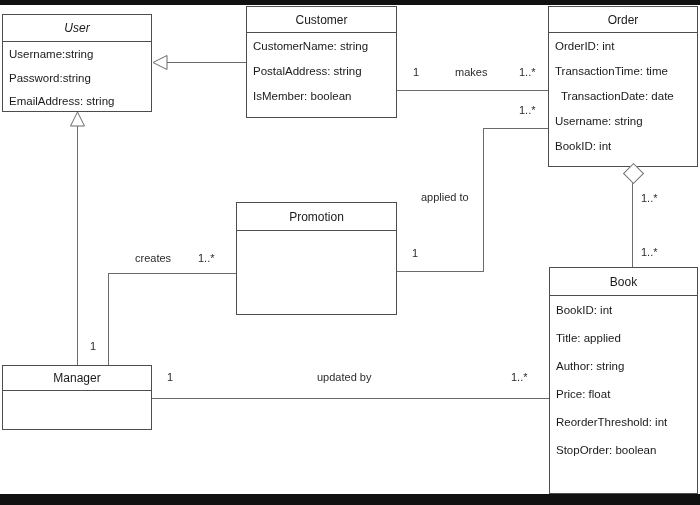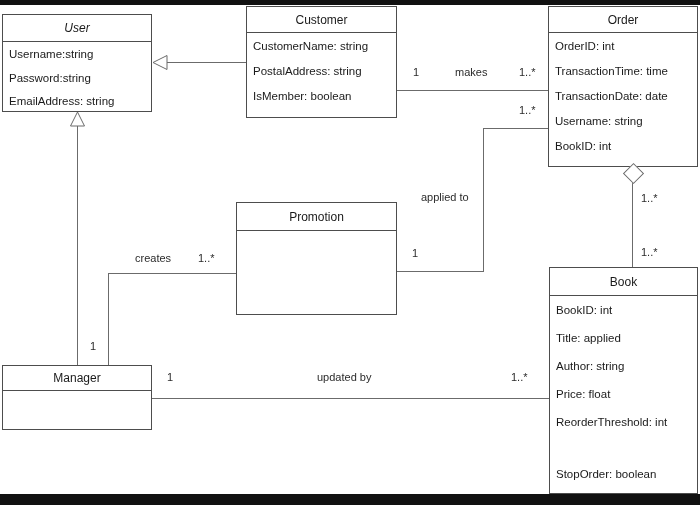--- a/index.html
+++ b/index.html
@@ -143,39 +143,39 @@
       <div class="attr" style="height:25px;">PostalAddress: string</div>
       <div class="attr" style="height:25px;">IsMember: boolean</div>
     </div>
   </div>
 
   <div class="uml-class" style="left:548px; top:6px; width:150px; height:161px;">
     <div class="class-name" style="height:26px;">Order</div>
     <div class="attrs" style="height:134px;">
       <div class="attr" style="height:25px;">OrderID: int</div>
       <div class="attr" style="height:25px;">TransactionTime: time</div>
-      <div class="attr" style="height:25px;">TransactionDate: date</div>
+      <div class="attr" style="height:25px;margin-left:6px;">TransactionDate: date</div>
       <div class="attr" style="height:25px;">Username: string</div>
       <div class="attr" style="height:25px;">BookID: int</div>
     </div>
   </div>
 
   <div class="uml-class" style="left:236px; top:202px; width:161px; height:113px;">
     <div class="class-name" style="height:28px;">Promotion</div>
   </div>
 
   <div class="uml-class" style="left:549px; top:267px; width:149px; height:227px;">
     <div class="class-name" style="height:28px;">Book</div>
     <div class="attrs" style="height:197px;">
       <div class="attr" style="height:28px;">BookID: int</div>
       <div class="attr" style="height:28px;">Title: applied</div>
       <div class="attr" style="height:28px;">Author: string</div>
       <div class="attr" style="height:28px;">Price: float</div>
       <div class="attr" style="height:28px;">ReorderThreshold: int</div>
-      <div class="attr" style="height:28px;margin-top:24px;">StopOrder: boolean</div>
+      <div class="attr" style="height:28px;">StopOrder: boolean</div>
     </div>
   </div>
 
   <div class="uml-class" style="left:2px; top:365px; width:150px; height:65px;">
     <div class="class-name" style="height:25px;text-align:center;">Manager</div>
     <div class="attrs" style="height:38px;"></div>
   </div>
 
 </div>
 

